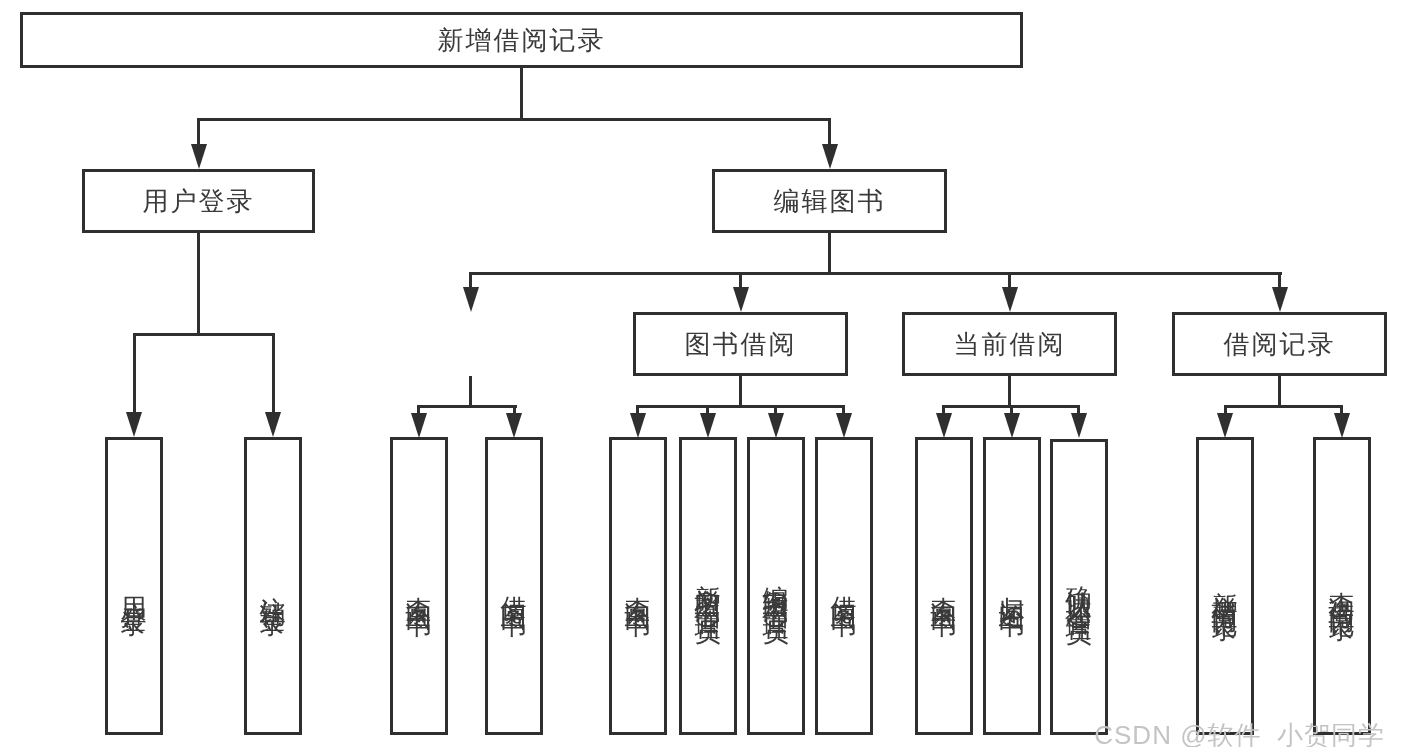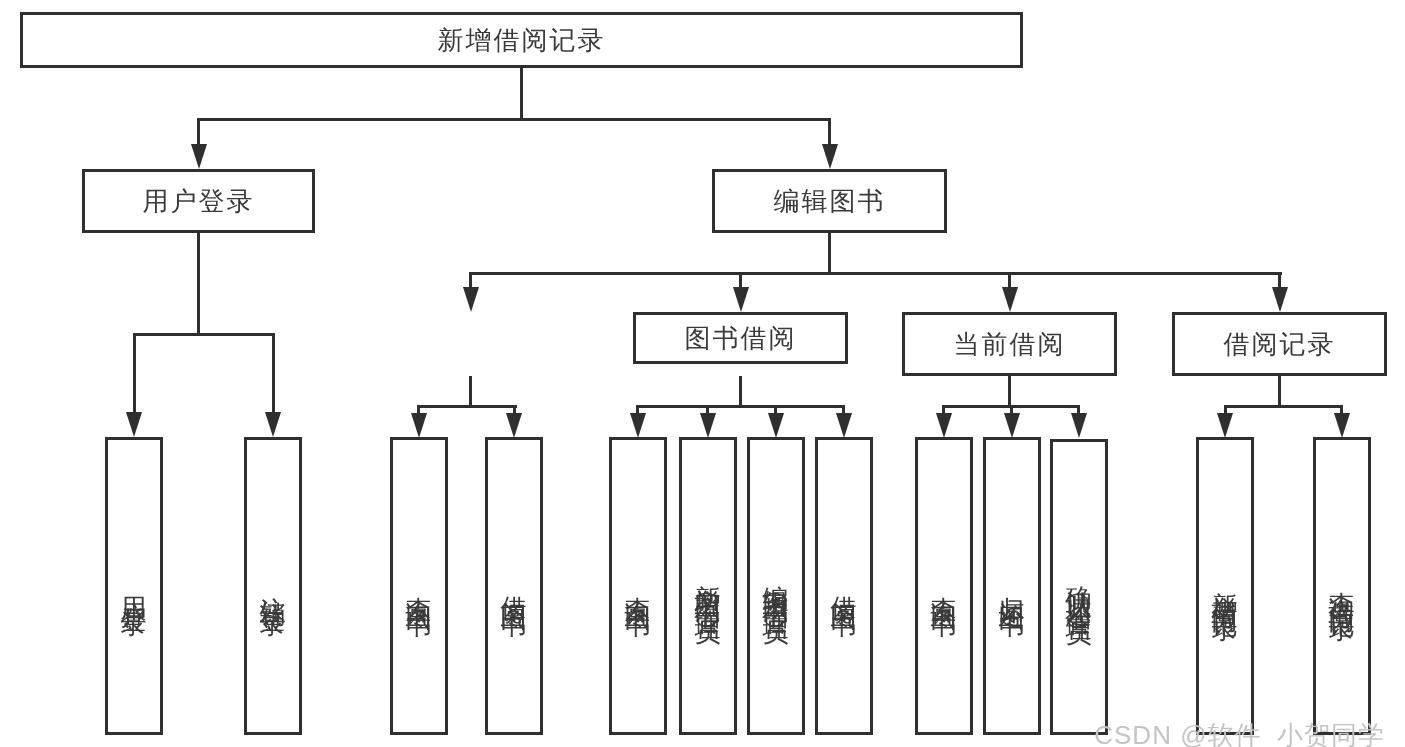--- a/index.html
+++ b/index.html
@@ -61,21 +61,21 @@
   <div class="hl" style="left:469px;top:272px;width:813px;"></div>
   <div class="vl" style="left:469px;top:272px;height:20px;"></div>
   <div class="ah" style="left:463px;top:287px;"></div>
   <div class="vl" style="left:739px;top:272px;height:20px;"></div>
   <div class="ah" style="left:733px;top:287px;"></div>
   <div class="vl" style="left:1008px;top:272px;height:20px;"></div>
   <div class="ah" style="left:1002px;top:287px;"></div>
   <div class="vl" style="left:1278px;top:272px;height:20px;"></div>
   <div class="ah" style="left:1272px;top:287px;"></div>
 
-  <div class="box" style="left:633px;top:312px;width:215px;height:52px;">
+  <div class="box" style="left:633px;top:312px;width:215px;height:64px;">
     <span>图书借阅</span>
   </div>
   <div class="box" style="left:1172px;top:312px;width:215px;height:64px;">
     <span>借阅记录</span>
   </div>
   <div class="box" style="left:902px;top:312px;width:215px;height:64px;">
     <span>当前借阅</span>
   </div>
 
   <div class="vl" style="left:469px;top:376px;height:32px;"></div>

